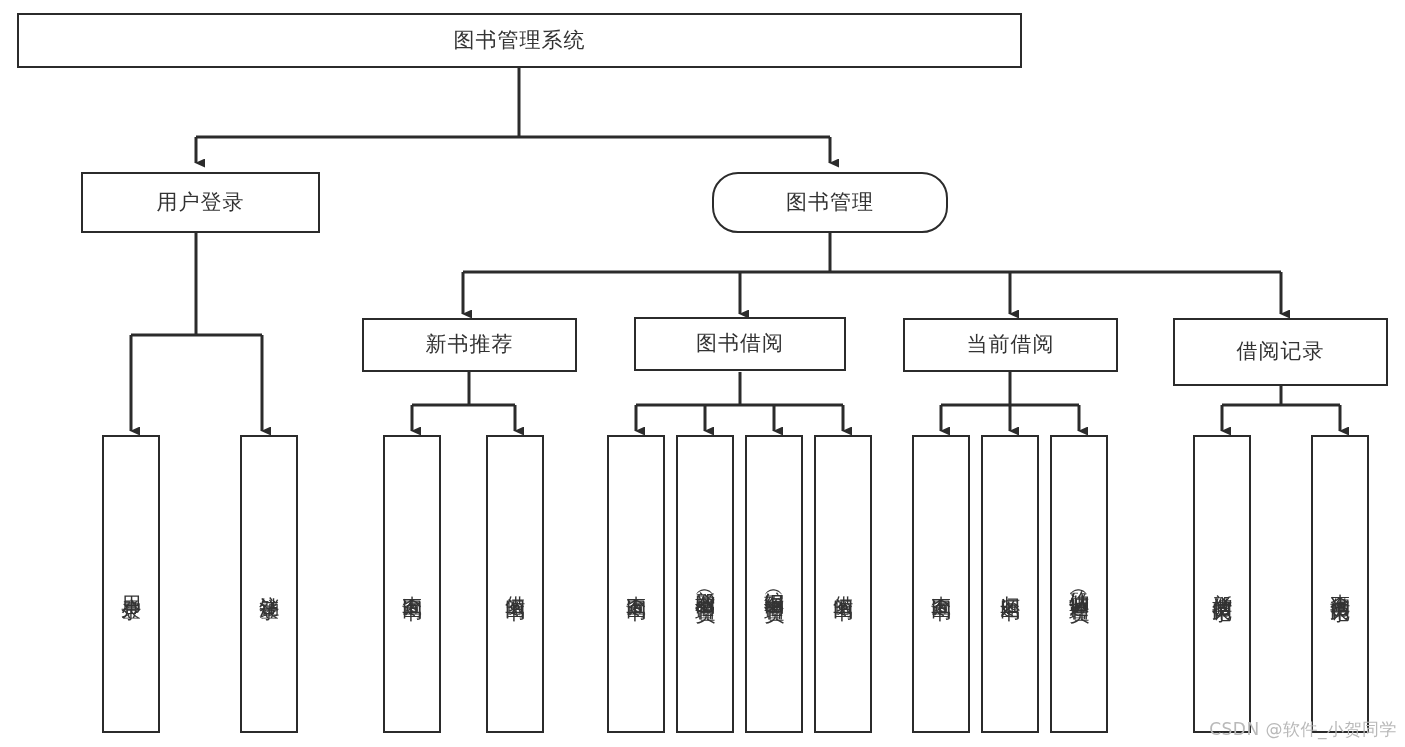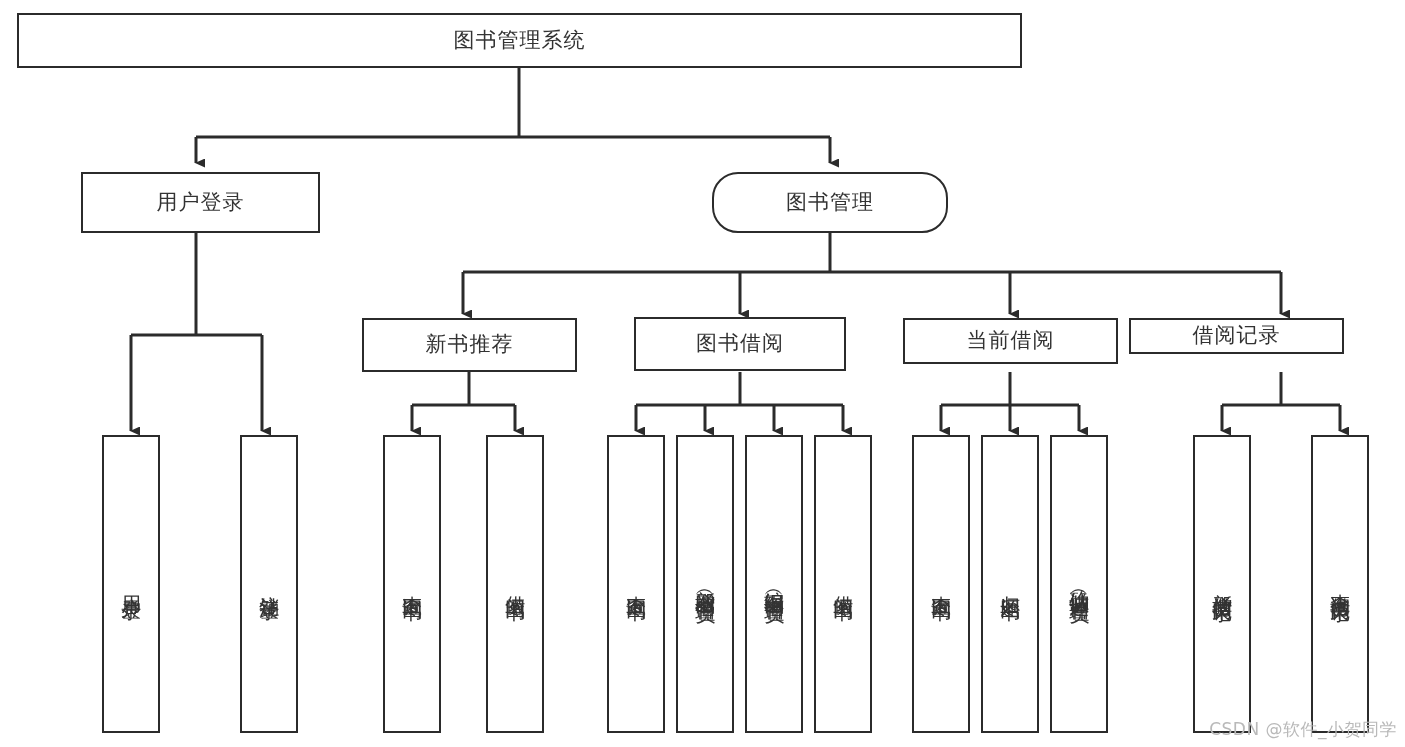--- a/index.html
+++ b/index.html
@@ -130,24 +130,24 @@
   <div class="node horizontal" style="left:712px; top:172px; width:236px; height:61px;border-radius:26px;">
     <span class="label">图书管理</span>
   </div>
 
   <div class="node horizontal" style="left:362px; top:318px; width:215px; height:54px;">
     <span class="label">新书推荐</span>
   </div>
   <div class="node horizontal" style="left:634px; top:317px; width:212px; height:54px;">
     <span class="label">图书借阅</span>
   </div>
-  <div class="node horizontal" style="left:903px; top:318px; width:215px; height:46px;">
+  <div class="node horizontal" style="left:903px; top:318px; width:215px; height:54px;">
     <span class="label">当前借阅</span>
   </div>
-  <div class="node horizontal" style="left:1129px; top:318px; width:215px; height:36px;">
+  <div class="node horizontal" style="left:1173px; top:318px; width:215px; height:68px;">
     <span class="label">借阅记录</span>
   </div>
 
   <div class="node vertical" style="left:102px; top:435px; width:58px; height:298px;">
     <span class="label">用户登录</span>
   </div>
   <div class="node vertical" style="left:240px; top:435px; width:58px; height:298px;">
     <span class="label">注销登录</span>
   </div>
 

